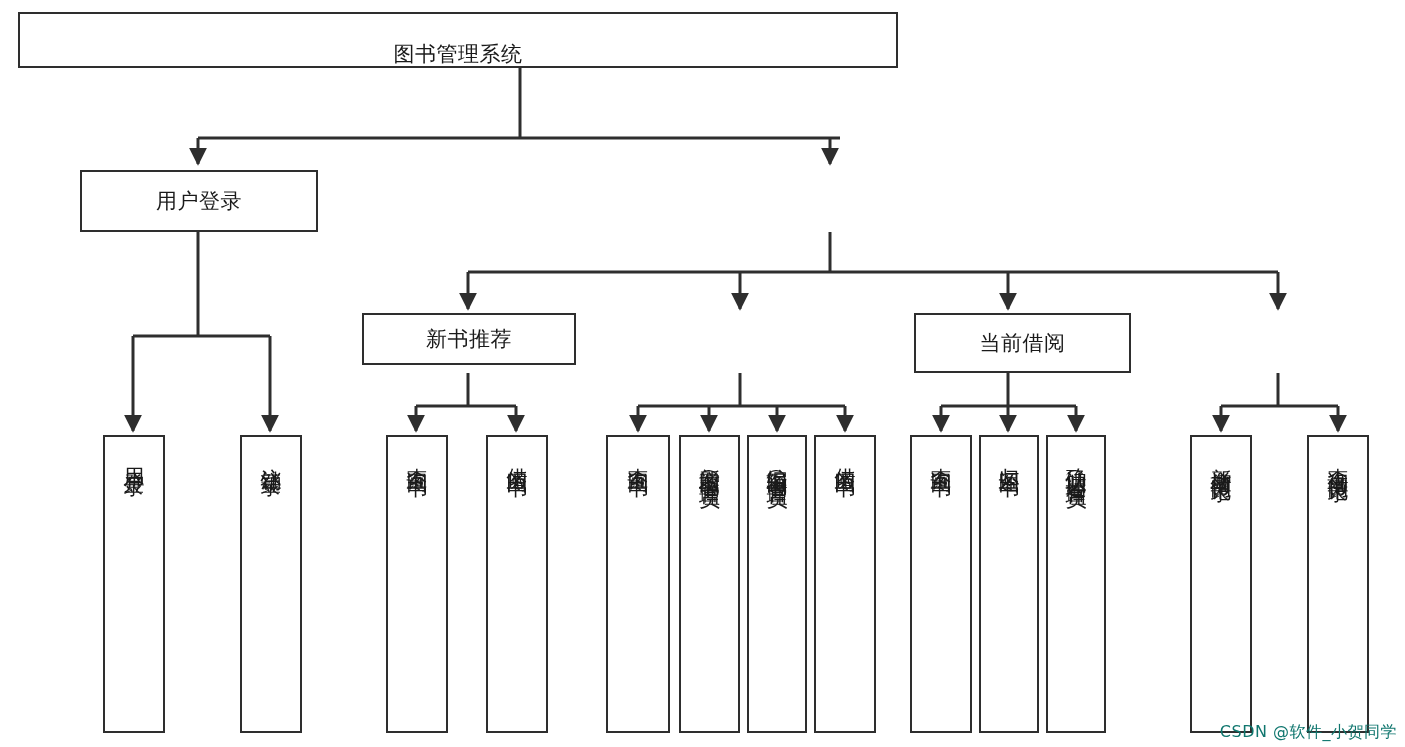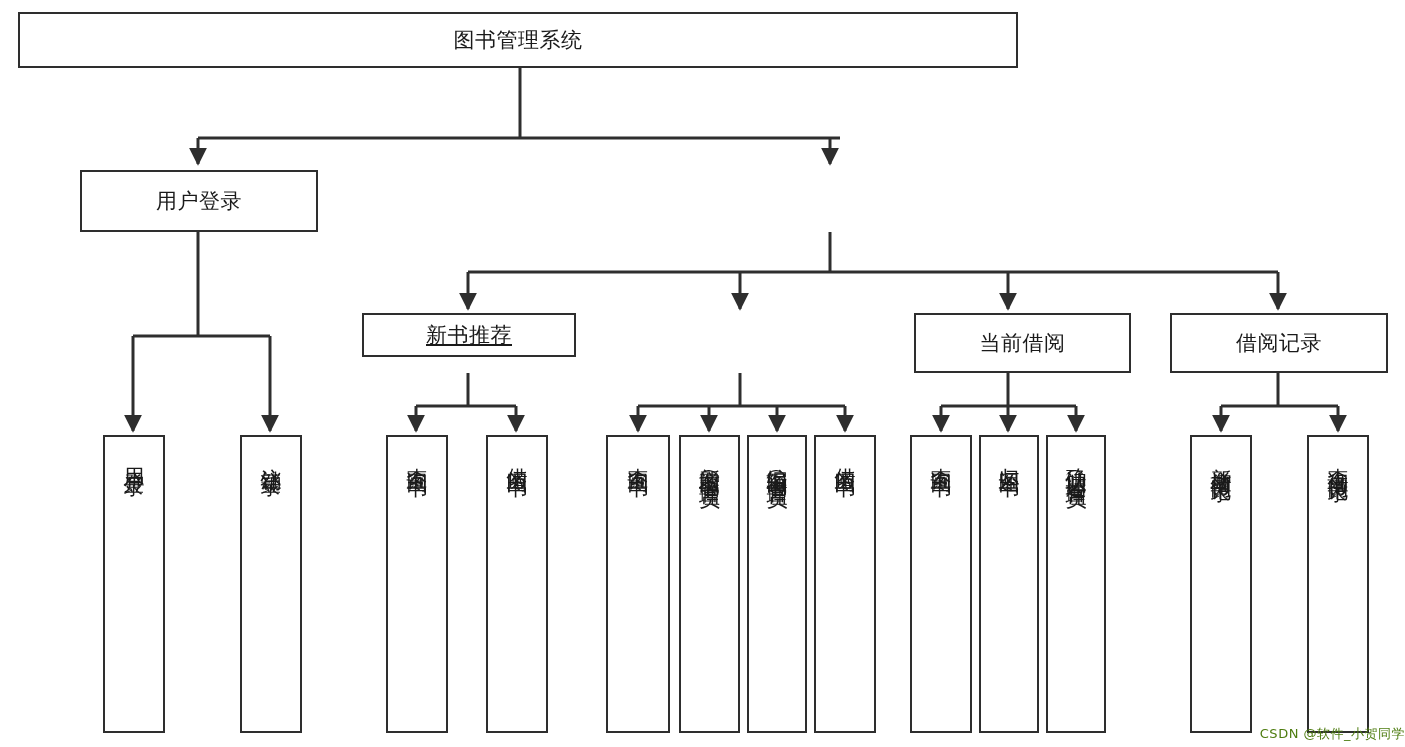--- a/index.html
+++ b/index.html
@@ -51,24 +51,24 @@
   }
   .node.vertical .node-label {
     writing-mode: vertical-rl;
     text-orientation: upright;
     font-size: 21px;
     letter-spacing: 3px;
     white-space: nowrap;
   }
   #watermark {
     position: absolute;
-    right: 0;
+    right: 8px;
     bottom: 4px;
-    color: #4d7c0f;
-    font-size: 13px;
+    color: #0f766e;
+    font-size: 16px;
     letter-spacing: 0.5px;
     white-space: nowrap;
     pointer-events: none;
   }
 </style>
 </head>
 <body>
 
 <div id="canvas">
 
@@ -117,41 +117,38 @@
       <path d="M 1008 406 L 1008 431" marker-end="url(#arrow)"></path>
       <path d="M 1076 406 L 1076 431" marker-end="url(#arrow)"></path>
 
       <path d="M 1278 373 L 1278 406"></path>
       <path d="M 1221 406 L 1338 406"></path>
       <path d="M 1221 406 L 1221 431" marker-end="url(#arrow)"></path>
       <path d="M 1338 406 L 1338 431" marker-end="url(#arrow)"></path>
     </g>
   </svg>
 
-  <div class="node horizontal" style="left:18px; top:12px; width:1000px; height:56px;">
+  <div class="node horizontal" style="left:18px; top:12px; width:880px; height:56px;align-items:flex-end;">
     <span class="node-label">图书管理系统</span>
   </div>
 
   <div class="node horizontal" style="left:80px; top:170px; width:238px; height:62px;">
     <span class="node-label">用户登录</span>
   </div>
 
 
-  <div class="node horizontal" style="left:362px; top:313px; width:214px; height:44px;text-decoration:underline;">
+  <div class="node horizontal" style="left:362px; top:313px; width:214px; height:52px;">
     <span class="node-label">新书推荐</span>
   </div>
 
 
   <div class="node horizontal" style="left:914px; top:313px; width:217px; height:60px;">
     <span class="node-label">当前借阅</span>
   </div>
 
-  <div class="node horizontal" style="left:1170px; top:313px; width:218px; height:60px;">
-    <span class="node-label">借阅记录</span>
-  </div>
 
   <div class="node vertical" style="left:103px; top:435px; width:62px; height:298px;">
     <span class="node-label">用户登录</span>
   </div>
 
   <div class="node vertical" style="left:240px; top:435px; width:62px; height:298px;">
     <span class="node-label">注销登录</span>
   </div>
 
   <div class="node vertical" style="left:386px; top:435px; width:62px; height:298px;">

